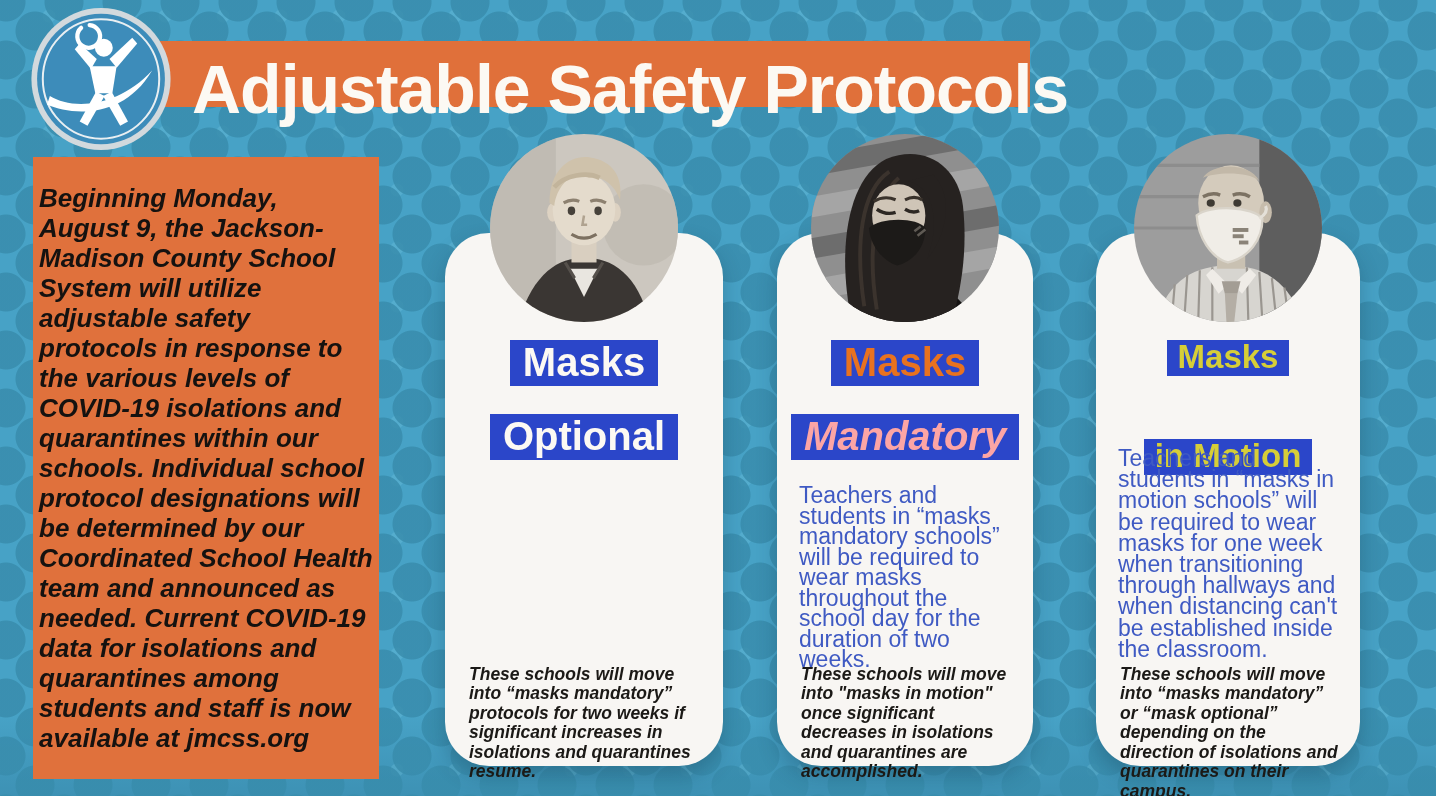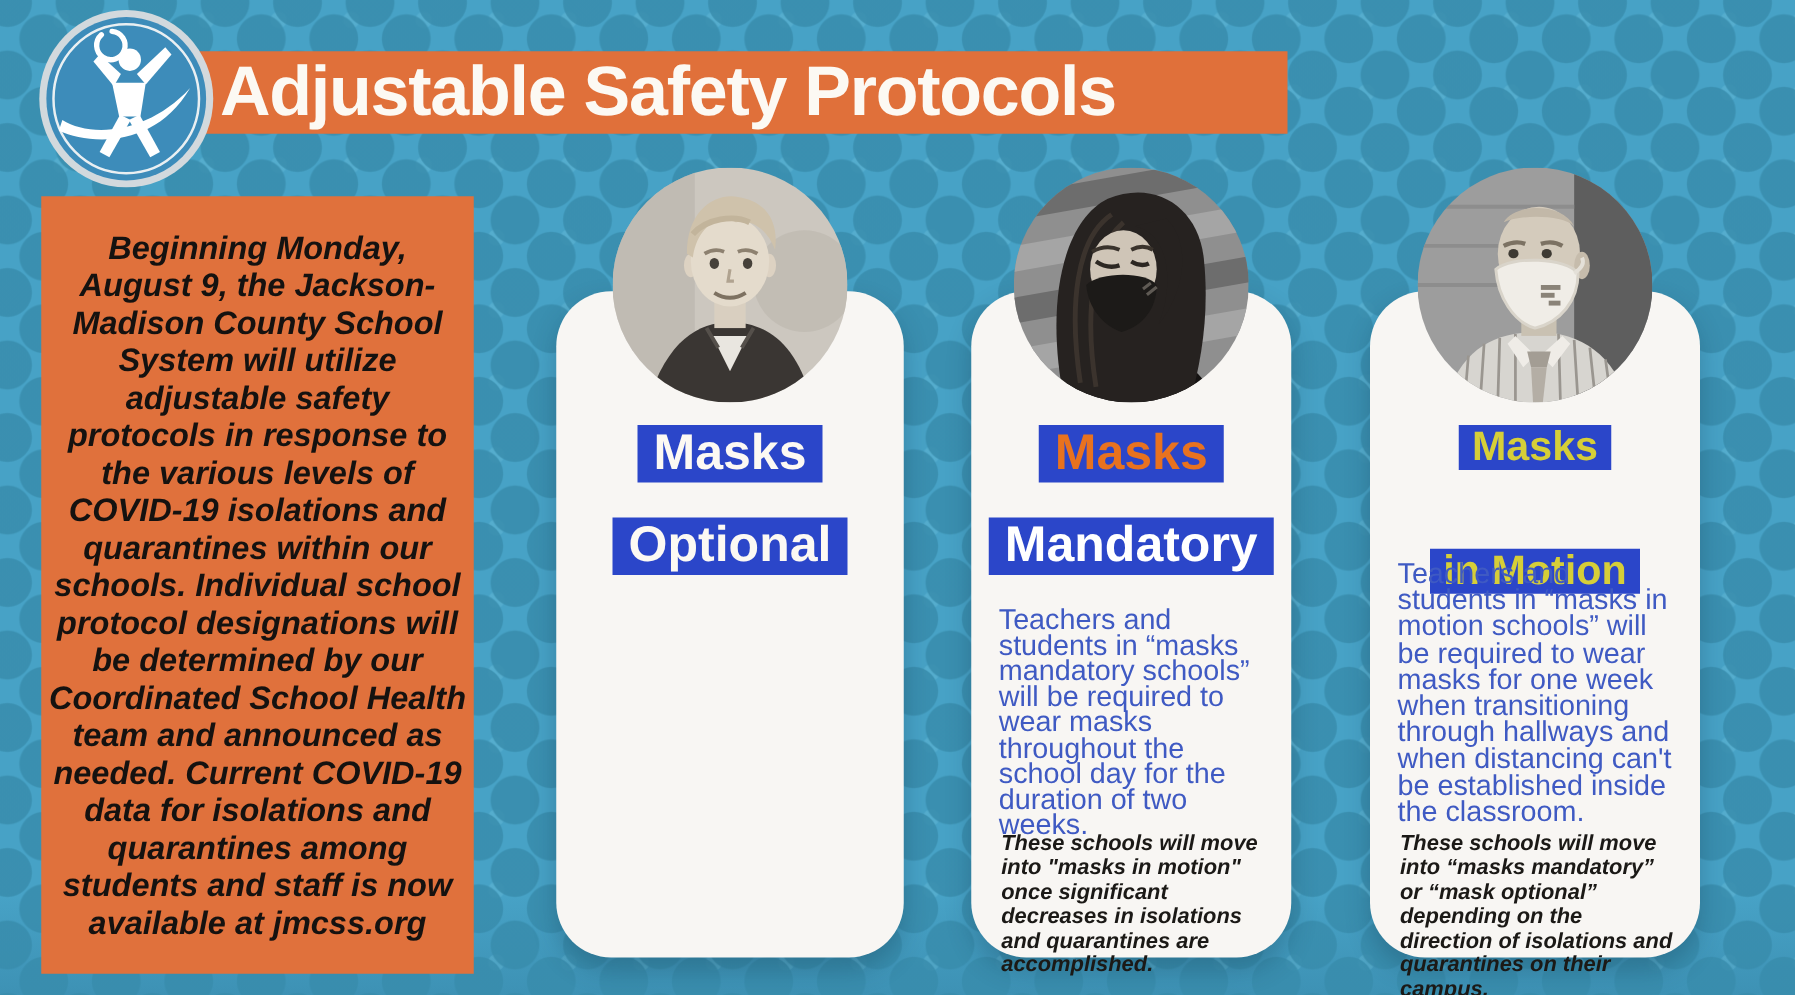--- a/index.html
+++ b/index.html
@@ -11,32 +11,32 @@
       radial-gradient(circle, rgba(56,140,172,.85) 19px, rgba(0,0,0,0) 20px),
       radial-gradient(circle, rgba(56,140,172,.85) 19px, rgba(0,0,0,0) 20px),
       radial-gradient(circle, rgba(120,200,225,.28) 6px, rgba(0,0,0,0) 7px),
       linear-gradient(180deg, rgba(0,0,0,0) 90%, rgba(15,70,100,.18) 100%);
     background-size:58px 58px,58px 58px,58px 58px,100% 100%;
     background-position:6px 2px,35px 31px,20px 45px,0 0;
   }
   
   .banner{position:absolute;left:118px;top:41px;width:912px;height:66px;background:#e0703a;}
   .banner h1{
-    margin:0;padding:0 0 0 58px;font-size:56px;line-height:64px;font-weight:bold;
+    margin:16px;padding:0 0 0 58px;font-size:68px;line-height:64px;font-weight:bold;
     color:#fcf9f3;letter-spacing:-1px;white-space:nowrap;
   }
   .logo{position:absolute;left:30px;top:8px;width:142px;height:142px;}
   
   .intro{
     position:absolute;left:33px;top:157px;width:346px;height:622px;background:#e0713c;
     display:flex;align-items:center;justify-content:center;
   }
   .intro p{
     margin:0;padding:6px 6px;font-size:26px;line-height:30px;color:#151210;
-    font-style:italic;font-weight:bold;text-align:center;
+    font-style:italic;font-weight:bold;text-align:left;
   }
   
   .card{
     position:absolute;top:233px;height:533px;background:#f8f6f3;border-radius:44px;
     box-shadow:0 10px 20px rgba(10,45,65,.25);
   }
   .card--1{left:445px;width:278px;}
   .card--2{left:777px;width:256px;}
   .card--3{left:1096px;width:264px;}
   .card-title{position:absolute;top:107px;left:0;right:0;text-align:center;}
@@ -96,27 +96,28 @@
     <p>Beginning Monday, August 9, the Jackson-Madison County School System will utilize adjustable safety protocols in response to the various levels of COVID-19 isolations and quarantines within our schools. Individual school protocol designations will be determined by our Coordinated School Health team and announced as needed. Current COVID-19 data for isolations and quarantines among students and staff is now available at jmcss.org</p>
   </div>
 
   <div class="card card--1">
     <div class="card-title">
       <div class="stack">
         <span class="title-line" style="color: rgb(252, 249, 243);">Masks</span>
         <span class="title-line" style="color: rgb(252, 249, 243);">Optional</span>
       </div>
     </div>
+    <p class="card-note">These schools will move into “masks mandatory” protocols for two weeks if significant increases in isolations and quarantines resume.</p>
   </div>
 
   <div class="card card--2">
     <div class="card-title">
       <div class="stack">
         <span class="title-line" style="color: rgb(232, 114, 31);">Masks</span>
-        <span class="title-line" style="color: #ffffff;">Mandatory</span>
+        <span class="title-line" style="color: #fca5a5; font-style: italic;">Mandatory</span>
       </div>
     </div>
     <p class="card-body">Teachers and students in “masks mandatory schools” will be required to wear masks throughout the school day for the duration of two weeks.</p>
     <p class="card-note">These schools will move into "masks in motion" once significant decreases in isolations and quarantines are accomplished.</p>
   </div>
 
   <div class="card card--3">
     <div class="card-title">
       <div class="stack">
         <span class="title-line" style="color: rgb(214, 206, 56);">Masks</span>

